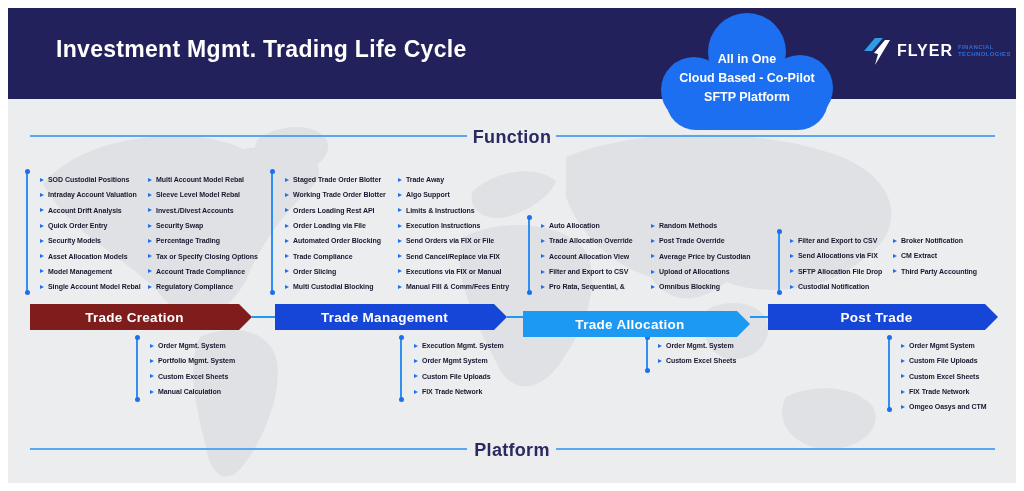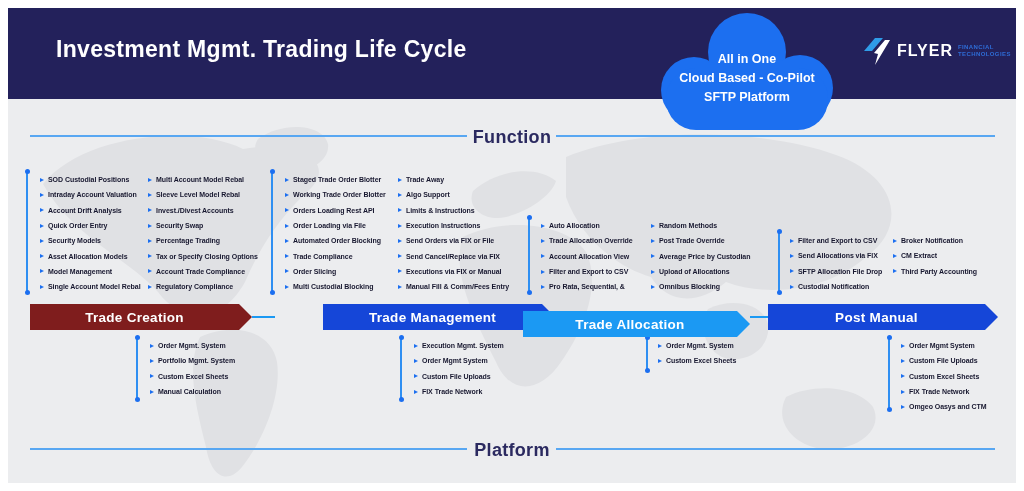--- a/index.html
+++ b/index.html
@@ -56,21 +56,21 @@
   .f2c1{left:285px;top:172px;} .f2c2{left:398px;top:172px;}
   .f3c1{left:541px;top:218px;} .f3c2{left:651px;top:218px;}
   .f4c1{left:790px;top:233px;} .f4c2{left:893px;top:233px;}
   .p1{left:150px;top:338px;} .p2{left:414px;top:338px;}
   .p3{left:658px;top:338px;} .p4{left:901px;top:338px;}
   
   .arrow{position:absolute;top:304px;height:26px;z-index:4;display:flex;align-items:center;justify-content:center;
          clip-path:polygon(0 0,calc(100% - 13px) 0,100% 50%,calc(100% - 13px) 100%,0 100%);}
   .arrow span{color:#fff;font-size:13.5px;font-weight:700;letter-spacing:.3px;padding-right:13px;}
   .a1{left:30px;width:222px;}
-  .a2{left:275px;width:232px;margin-left:48px;}
+  .a2{left:275px;width:232px;}
   .a3{left:523px;width:227px;}
   .a4{left:768px;width:230px;}
   .conn{position:absolute;top:316px;height:2px;background:#1B99F3;z-index:3;}
   .c1{left:252px;width:23px;}
   .c2{left:507px;width:16px;}
   .c3{left:750px;width:18px;}
 </style>
 </head>
 <body>
 
@@ -359,21 +359,21 @@
   <div class="conn c1"></div>
   <div class="arrow a2" style="background: rgb(21, 70, 216);">
     <span>Trade Management</span>
   </div>
   <div class="conn c2"></div>
   <div class="arrow a3" style="background: rgb(27, 153, 243); margin-top: 7px;">
     <span>Trade Allocation</span>
   </div>
   <div class="conn c3"></div>
   <div class="arrow a4" style="background: rgb(21, 70, 216);">
-    <span>Post Manual</span>
+    <span>Post Trade</span>
   </div>
 
   <div class="col p1">
       <div class="item">
         <span class="tri"></span>
         <span class="txt">Order Mgmt. System</span>
       </div>
       <div class="item">
         <span class="tri"></span>
         <span class="txt">Portfolio Mgmt. System</span>

